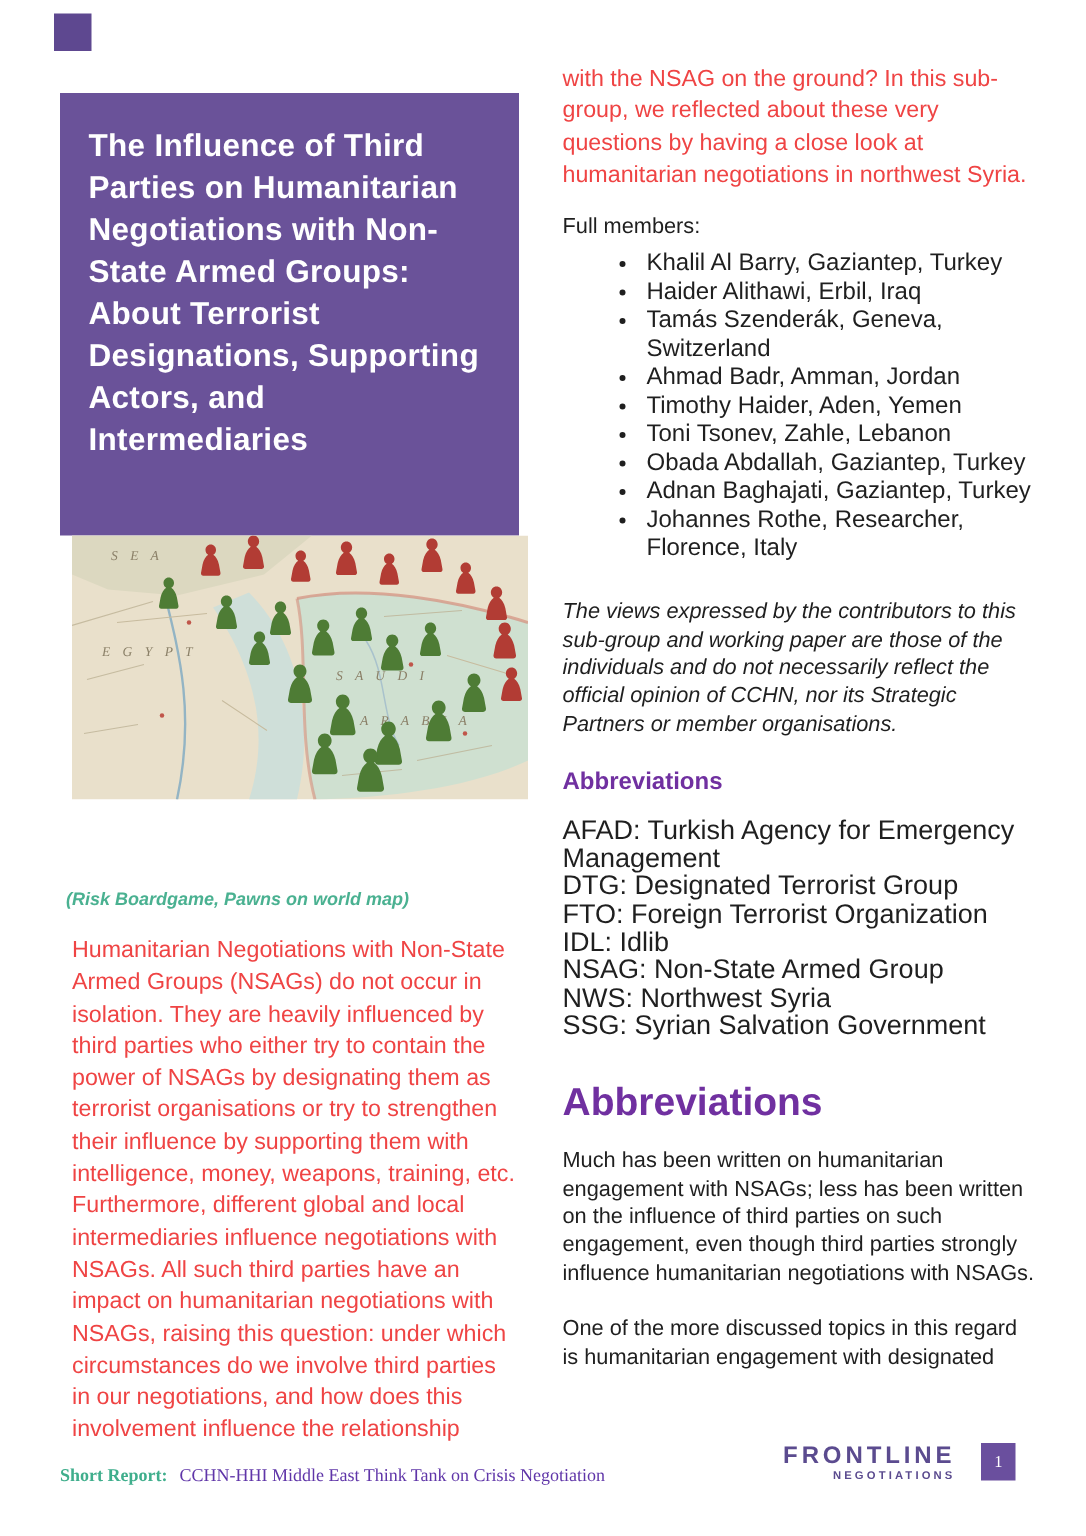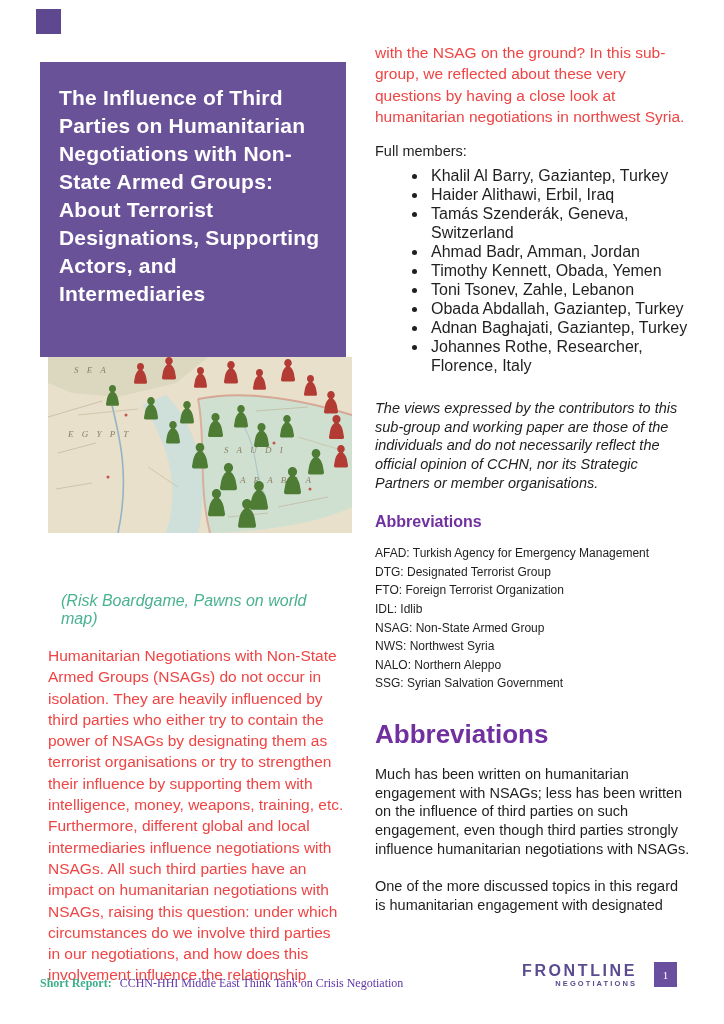--- a/index.html
+++ b/index.html
@@ -30,25 +30,25 @@
     margin: 0;
     color: #ffffff;
     font-size: 21px;
     line-height: 28px;
     font-weight: bold;
     letter-spacing: 0.2px;
   }
   .photo { margin: 0 0 0 8px; width: 304px; height: 228px; display: block; }
   .photo svg { display: block; }
   .caption {
-    margin: 7px 0 0 21px;
+    margin: 7px 0 0 4px;
     font-style: italic;
-    font-size: 16px;
+    font-size: 12px;
     color: #4ab191;
-    font-weight: normal;
+    font-weight: bold;
   }
   .lead {
     color: #ef4444;
     font-weight: normal;
     font-size: 15.5px;
     line-height: 21.3px;
     margin: 0;
   }
   .lead-left { margin: 17px 0 0 8px; width: 298px; }
   
@@ -76,21 +76,21 @@
     line-height: 18.6px;
     margin: 24px 0 0 0;
   }
   h3.sub-heading {
     color: #7030a0;
     font-size: 16px;
     font-weight: bold;
     margin: 21px 0 0 0;
   }
   .abbrev { margin: 13px 0 0 0; }
-  .abbrev div { font-size: 12px; line-height: 18.6px; }
+  .abbrev div { font-size: 18px; line-height: 18.6px; }
   h2.intro-heading {
     color: #7030a0;
     font-size: 26px;
     font-weight: bold;
     margin: 26px 0 0 0;
   }
   .intro-para { font-size: 14.5px; line-height: 18.7px; margin: 15px 0 0 0; }
   .intro-para + .intro-para { margin-top: 19px; }
   
   .footer-left {
@@ -216,39 +216,38 @@
     <p class="lead lead-right">with the NSAG on the ground? In this sub-group, we reflected about these very questions by having a close look at humanitarian negotiations in northwest Syria.</p>
 
 
     <p class="full-members">Full members:</p>
 
     <ul class="members">
       <li>Khalil Al Barry, Gaziantep, Turkey</li>
       <li>Haider Alithawi, Erbil, Iraq</li>
       <li>Tamás Szenderák, Geneva, Switzerland</li>
       <li>Ahmad Badr, Amman, Jordan</li>
-      <li>Timothy Kennett, Obada, Yemen</li>
+      <li>Timothy Haider, Aden, Yemen</li>
       <li>Toni Tsonev, Zahle, Lebanon</li>
       <li>Obada Abdallah, Gaziantep, Turkey</li>
       <li>Adnan Baghajati, Gaziantep, Turkey</li>
       <li>Johannes Rothe, Researcher, Florence, Italy</li>
     </ul>
 
     <p class="disclaimer">The views expressed by the contributors to this sub-group and working paper are those of the individuals and do not necessarily reflect the official opinion of CCHN, nor its Strategic Partners or member organisations.</p>
 
     <h3 class="sub-heading">Abbreviations</h3>
 
     <div class="abbrev">
       <div>AFAD: Turkish Agency for Emergency Management</div>
       <div>DTG: Designated Terrorist Group</div>
       <div>FTO: Foreign Terrorist Organization</div>
       <div>IDL: Idlib</div>
       <div>NSAG: Non-State Armed Group</div>
       <div>NWS: Northwest Syria</div>
-      <div>NALO: Northern Aleppo</div>
       <div>SSG: Syrian Salvation Government</div>
     </div>
 
     <h2 class="intro-heading">Abbreviations</h2>
 
     <p class="intro-para">Much has been written on humanitarian engagement with NSAGs; less has been written on the influence of third parties on such engagement, even though third parties strongly influence humanitarian negotiations with NSAGs.</p>
     <p class="intro-para">One of the more discussed topics in this regard is humanitarian engagement with designated</p>
   </div>
 
   <div class="footer-left">

